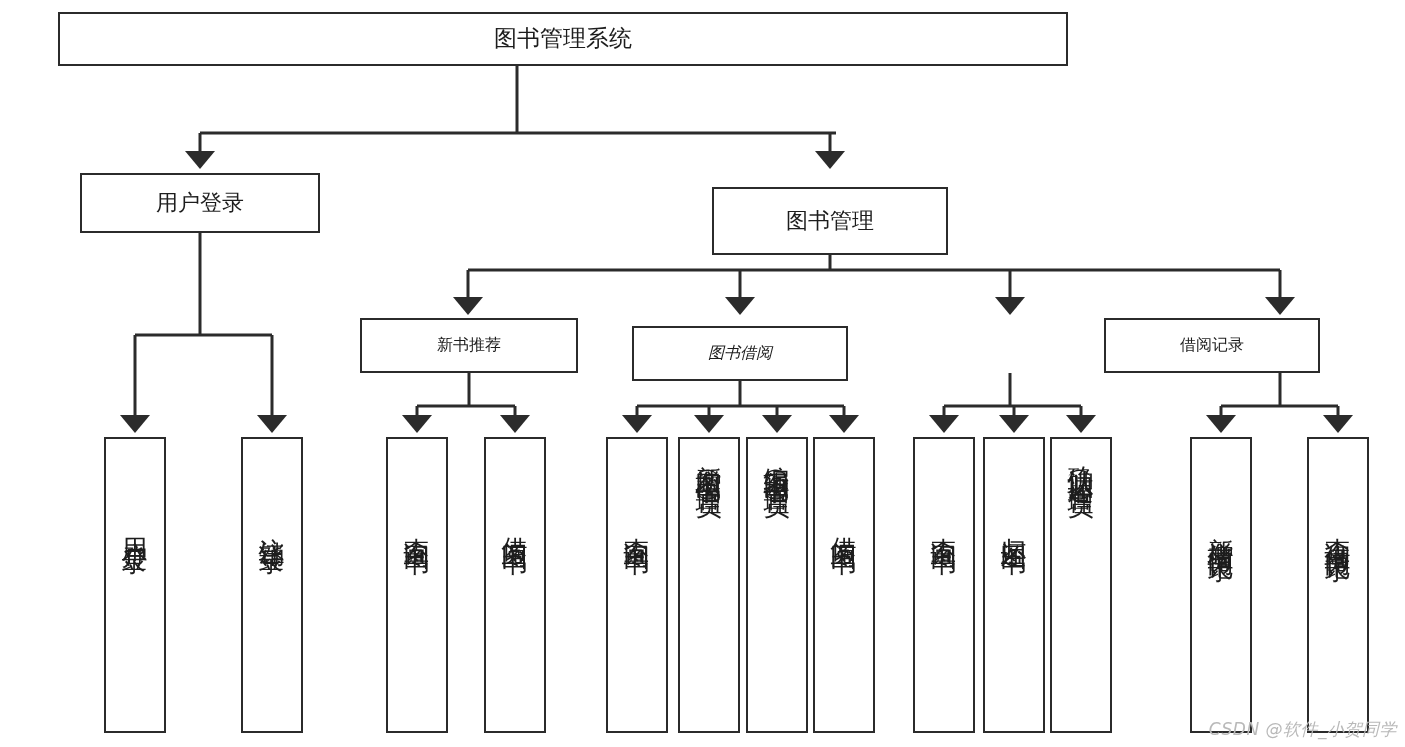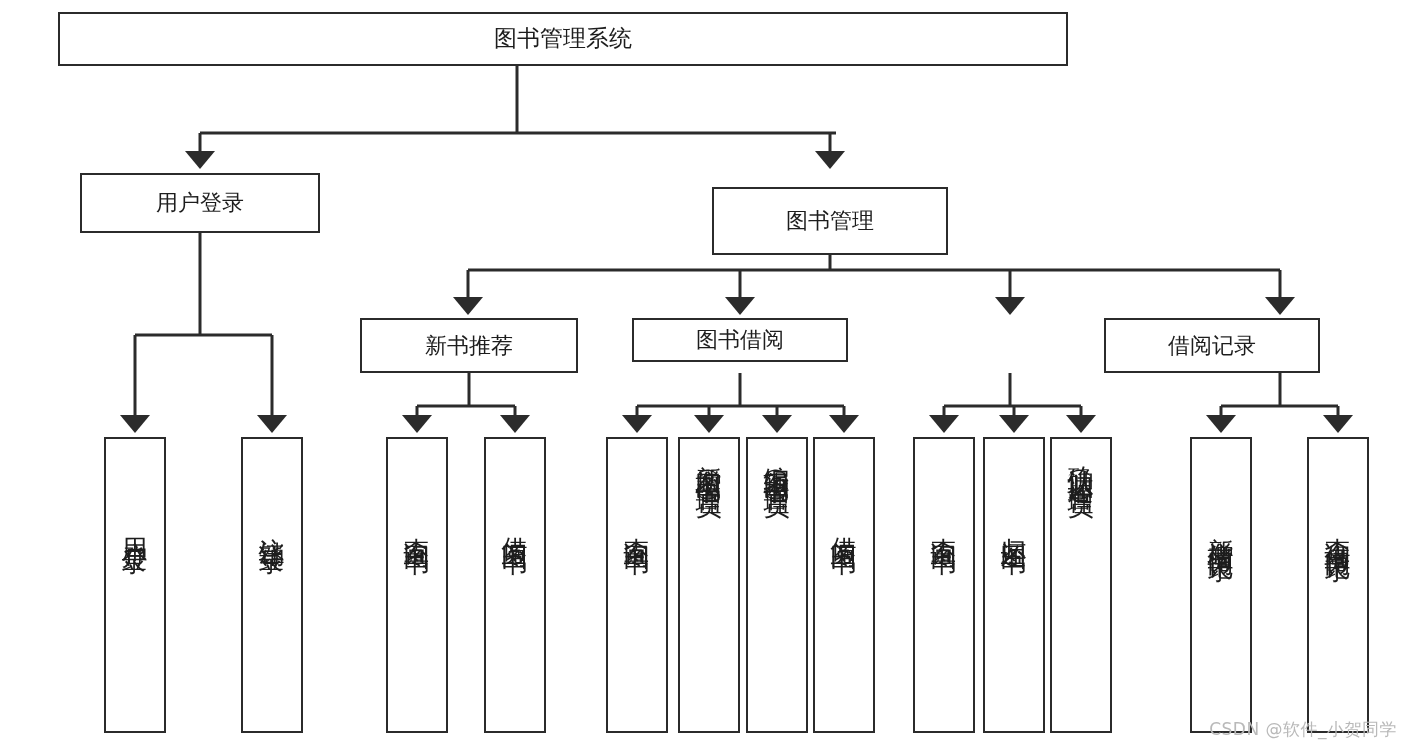--- a/index.html
+++ b/index.html
@@ -5,34 +5,34 @@
   html,body{margin:0;padding:0;background:#ffffff;}
   body{width:1405px;height:747px;overflow:hidden;
        font-family:"DejaVu Sans","Liberation Sans",sans-serif;}
   #stage{position:relative;width:1405px;height:747px;background:#fff;}
   svg.links{position:absolute;left:0;top:0;width:1405px;height:747px;pointer-events:none;}
   .node{position:absolute;box-sizing:border-box;background:#ffffff;
         border:2.5px solid #2b2b2b;display:flex;align-items:center;justify-content:center;}
   .node .lbl{color:#1d1d1d;line-height:1.18;text-align:center;white-space:pre;}
   .node.root .lbl{font-size:23px;}
   .node.lvl2 .lbl{font-size:22px;}
-  .node.lvl3 .lbl{font-size:22px;}
+  .node.lvl3 .lbl{font-size:16px;}
   .node.leaf{align-items:flex-start;justify-content:center;padding-top:6px;}
   .node.leaf .lbl{
       writing-mode:vertical-rl;
       text-orientation:upright;
       font-size:26px;
       letter-spacing:4px;
       line-height:1;
       text-align:start;
   }
   .node.leaf.mid .lbl{position:relative;top:72px;}
   .node.leaf.tall .lbl{position:relative;top:0px;}
   .watermark{position:absolute;right:8px;bottom:6px;font-size:17px;color:#b9b9b9;
-             white-space:nowrap;letter-spacing:0.5px;}
+             white-space:nowrap;letter-spacing:0.5px;font-style:italic;}
 </style>
 </head>
 <body>
 
 <div id="stage">
 
   <svg class="links" viewBox="0 0 1405 747" xmlns="http://www.w3.org/2000/svg">
     <defs>
       <marker id="arw" markerWidth="10" markerHeight="10" refX="3" refY="5" orient="auto" markerUnits="strokeWidth">
         <path d="M0,0 L6,5 L0,10 z" fill="#2b2b2b"></path>
@@ -89,21 +89,21 @@
   <div class="node lvl2" style="left: 80px; top: 173px; width: 240px; height: 60px;">
     <span class="lbl">用户登录</span>
   </div>
   <div class="node lvl2" style="left: 712px; top: 163px; width: 236px; height: 68px; margin-top: 24px;">
     <span class="lbl">图书管理</span>
   </div>
 
   <div class="node lvl3" style="left: 360px; top: 318px; width: 218px; height: 55px;">
     <span class="lbl">新书推荐</span>
   </div>
-  <div class="node lvl3" style="left: 632px; top: 318px; width: 216px; height: 44px;">
+  <div class="node lvl3" style="left: 632px; top: 326px; width: 216px; height: 55px; font-style: italic;">
     <span class="lbl">图书借阅</span>
   </div>
   <div class="node lvl3" style="left: 1104px; top: 318px; width: 216px; height: 55px;">
     <span class="lbl">借阅记录</span>
   </div>
 
   <div class="node leaf mid" style="left: 104px; top: 437px; width: 62px; height: 296px;">
     <span class="lbl">用户登录</span>
   </div>
   <div class="node leaf mid" style="left: 241px; top: 437px; width: 62px; height: 296px;">

